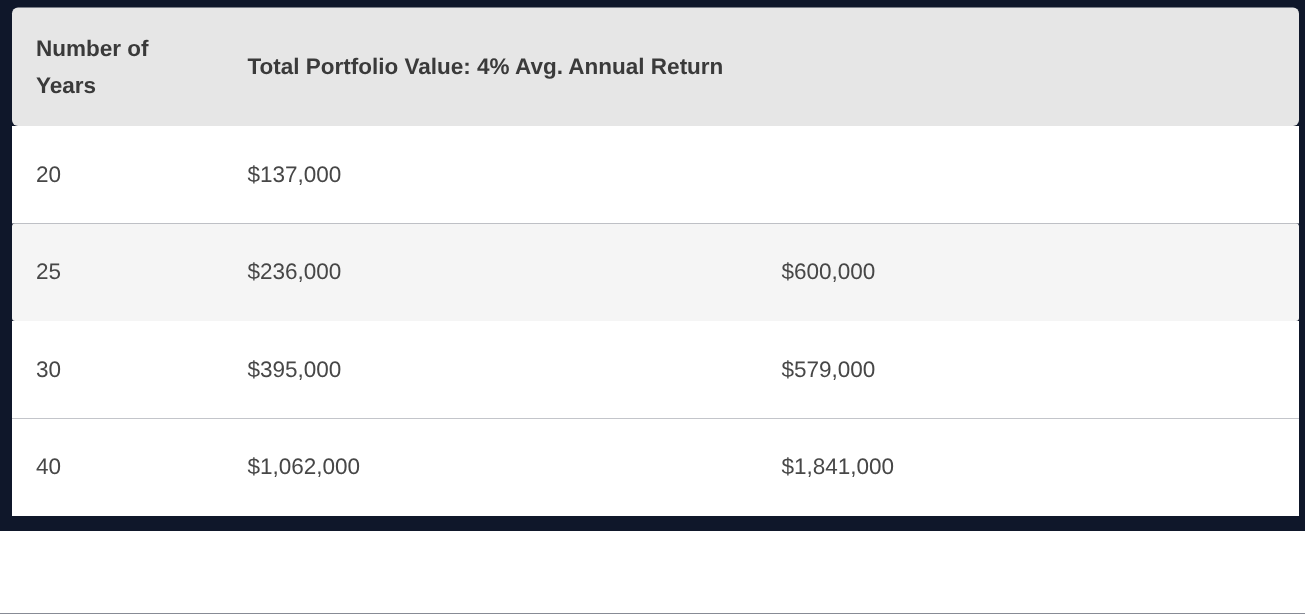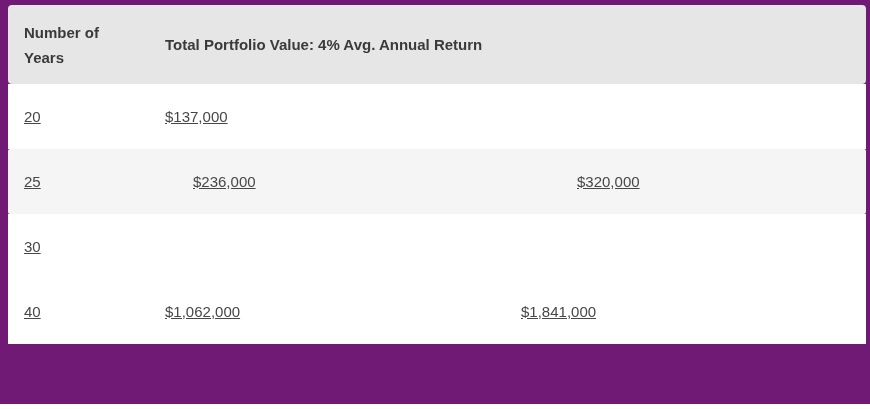--- a/index.html
+++ b/index.html
@@ -4,22 +4,22 @@
 <style>
   html, body {
     margin: 0;
     padding: 0;
     background: #ffffff;
     font-family: "Liberation Sans", "DejaVu Sans", sans-serif;
   }
   .page {
     position: relative;
     width: 870px;
-    height: 404px;
-    background: #701a75;
+    height: 354px;
+    background: #0f172a;
     overflow: hidden;
   }
   .table {
     position: absolute;
     left: 8px;
     top: 5px;
     width: 858px;
   }
   .thead {
     display: grid;
@@ -39,29 +39,27 @@
   .tr {
     display: grid;
     grid-template-columns: 141px 356px 1fr;
     height: 65px;
     align-items: center;
     background: #ffffff;
   }
   .tr.alt {
     background: #f5f5f5;
     border-radius: 2px;
-    gap: 28px;
   }
   .td {
     padding: 0 16px;
     font-size: 15px;
     color: #474747;
     line-height: 22px;
     white-space: nowrap;
-    text-decoration: underline;
   }
 </style>
 </head>
 <body>
 
 <div class="page">
   <div class="table">
 
     <div class="thead">
       <div class="th">Number of Years</div>
@@ -69,25 +67,27 @@
     </div>
 
     <div class="tr">
       <div class="td">20</div>
       <div class="td">$137,000</div>
     </div>
 
     <div class="tr alt">
       <div class="td">25</div>
       <div class="td">$236,000</div>
-      <div class="td">$320,000</div>
+      <div class="td">$600,000</div>
     </div>
 
     <div class="tr">
       <div class="td">30</div>
+      <div class="td">$395,000</div>
+      <div class="td">$579,000</div>
     </div>
 
 
     <div class="tr">
       <div class="td">40</div>
       <div class="td">$1,062,000</div>
       <div class="td">$1,841,000</div>
     </div>
 
   </div>

